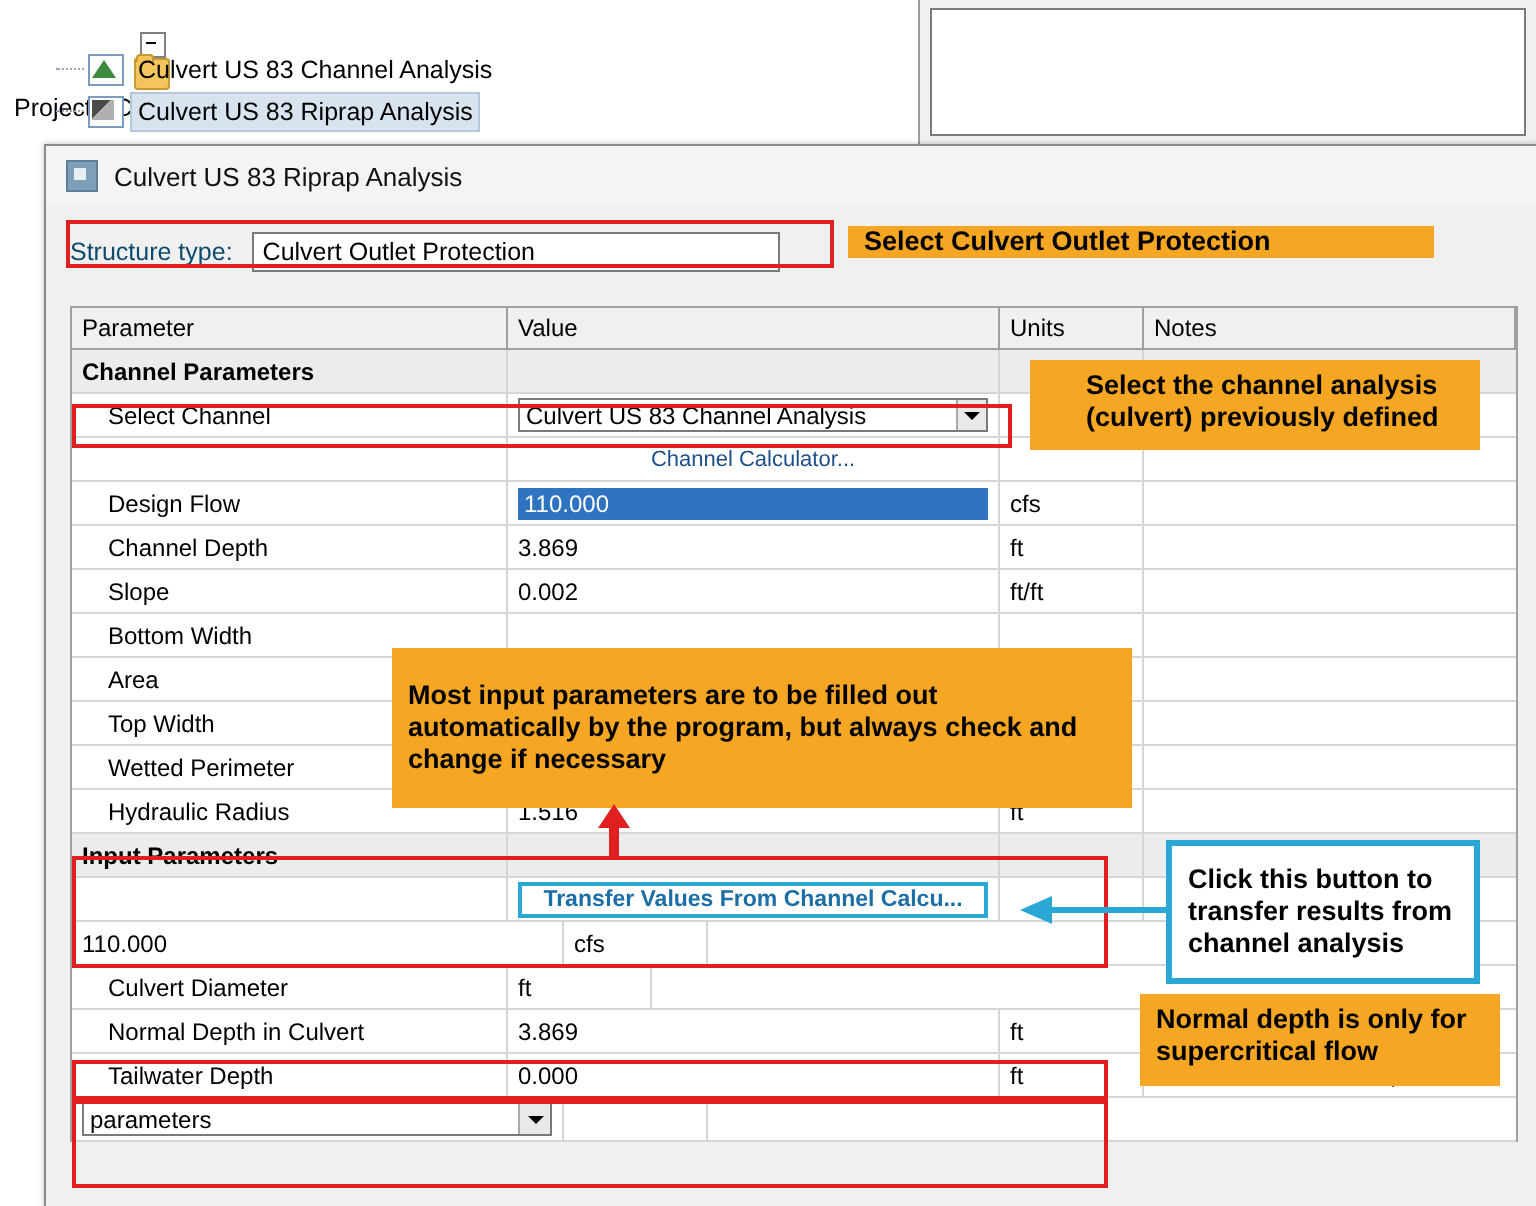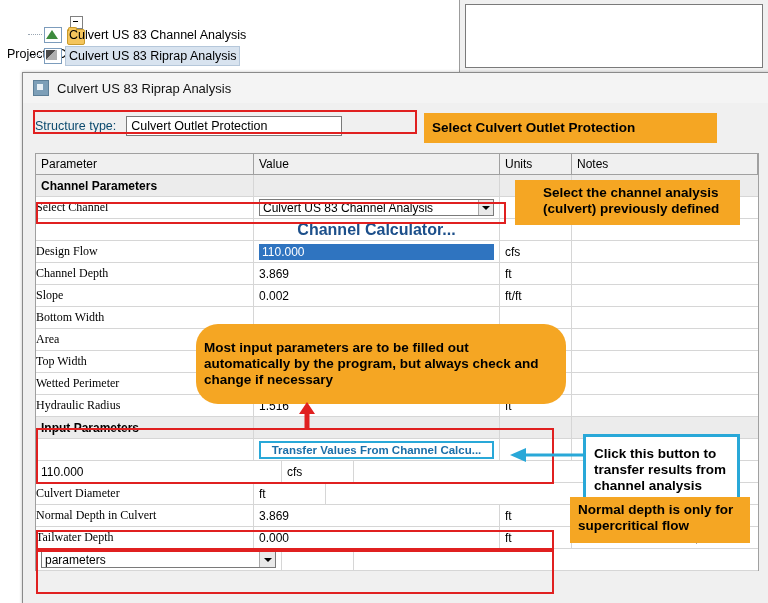--- a/index.html
+++ b/index.html
@@ -163,21 +163,21 @@
   .struct-row {
     position: absolute;
     left: 12px; top: 40px;
     width: 382px; height: 26px;
     display: flex;
     align-items: center;
     font-size: 12.5px;
   }
   .struct-label { margin-right: 10px; color: #0c4a6e; }
   .struct-input {
-    width: 216px;
+    width: 264px;
     height: 20px;
     border: 1px solid #7a7a7a;
     background: #ffffff;
     font-size: 12.5px;
     font-family: "Liberation Sans", sans-serif;
     padding: 0 4px;
     color: #000;
     box-sizing: border-box;
   }
 
@@ -213,21 +213,21 @@
     white-space: nowrap;
     color: #000;
   }
   .grow.header .gcell { border-right: 1px solid #a0a0a0; background: #f0f0f0; }
   .c-param { width: 218px; flex: none; }
   .c-value { width: 246px; flex: none; }
   .c-units { width: 72px; flex: none; }
   .c-notes { flex: 1 1 auto; border-right: none; }
   .section .gcell { font-weight: bold; background: #ececec; }
   .grow.section { background: #e5e5e5; }
-  .indent { padding-left: 0; font-family: Liberation Serif, serif; }
+  .indent { padding-left: 18px; }
 
   
   .sel-combo {
     position: relative;
     width: 238px; height: 17px;
     border: 1px solid #7a7a7a;
     background: #fff;
     display: flex;
     align-items: center;
     padding: 0 16px 0 3px;
@@ -244,21 +244,21 @@
   }
   .sel-combo .arrow::after {
     content: "";
     border-left: 4px solid transparent;
     border-right: 4px solid transparent;
     border-top: 4px solid #000;
   }
   .calc-btn {
     width: 240px; height: 17px;
     display: flex; align-items: center; justify-content: center;
-    color: #1c4f8a; font-weight: bold; font-size: 16px;
+    color: #1c4f8a; font-weight: normal; font-size: 11px;
   }
   .transfer-btn {
     width: 238px; height: 18px;
     display: flex; align-items: center; justify-content: center;
     color: #1c6ea8; font-weight: bold; font-size: 11.5px;
     border: 2px solid #29a8d8;
     box-sizing: border-box;
     background: #fff;
     overflow: hidden;
   }
@@ -306,21 +306,20 @@
     color: #000;
     font-weight: bold;
     padding: 5px 8px;
     font-size: 13.5px;
     line-height: 1.18;
   }
   .callout.blue {
     background: #ffffff;
     border: 3px solid #29a8d8;
     color: #000;
-    margin-top: 14px;
   }
   .redbox {
     border: 2px solid #e02020;
     background: transparent;
     pointer-events: none;
   }
 </style>
 </head>
 <body>
 
@@ -506,27 +505,27 @@
         </div>
         <div class="gcell c-units"></div>
         <div class="gcell c-notes"></div>
       </div>
 
     </div>
   </div>
 
   <div class="ann redbox" style="left:33px; top:110px; width:384px; height:24px;"></div>
 
-  <div class="ann callout" style="left:424px; top:113px; width:293px; height:30px; display:flex; align-items:center;">Select Culvert Outlet Protection</div>
+  <div class="ann callout" style="left:424px; top:113px; width:293px; height:16px; display:flex; align-items:center;">Select Culvert Outlet Protection</div>
 
   <div class="ann callout" style="left:515px; top:180px; width:225px; height:45px;padding-left:28px;">Select the channel analysis (culvert) previously defined</div>
 
   <div class="ann redbox" style="left:36px; top:202px; width:470px; height:22px;"></div>
 
-  <div class="ann callout" style="left:196px; top:324px; width:370px; height:80px; display:flex; align-items:center;border-radius:22px;">Most input parameters are to be filled out automatically by the program, but always check and change if necessary</div>
+  <div class="ann callout" style="left:196px; top:324px; width:370px; height:80px; display:flex; align-items:center;">Most input parameters are to be filled out automatically by the program, but always check and change if necessary</div>
 
   <svg class="ann" style="left:296px; top:402px; width:22px; height:26px;" viewBox="0 0 22 26">
     <path d="M11 0 L19 12 L13.5 12 L13.5 26 L8.5 26 L8.5 12 L3 12 Z" fill="#e02020"></path>
   </svg>
 
   <div class="ann redbox" style="left:36px; top:428px; width:518px; height:56px;"></div>
 
   <div class="ann callout blue" style="left:583px; top:420px; width:157px; height:72px; display:flex; align-items:center;">Click this button to transfer results from channel analysis</div>
 
   <svg class="ann" style="left:510px; top:445px; width:76px; height:20px;" viewBox="0 0 76 20">

